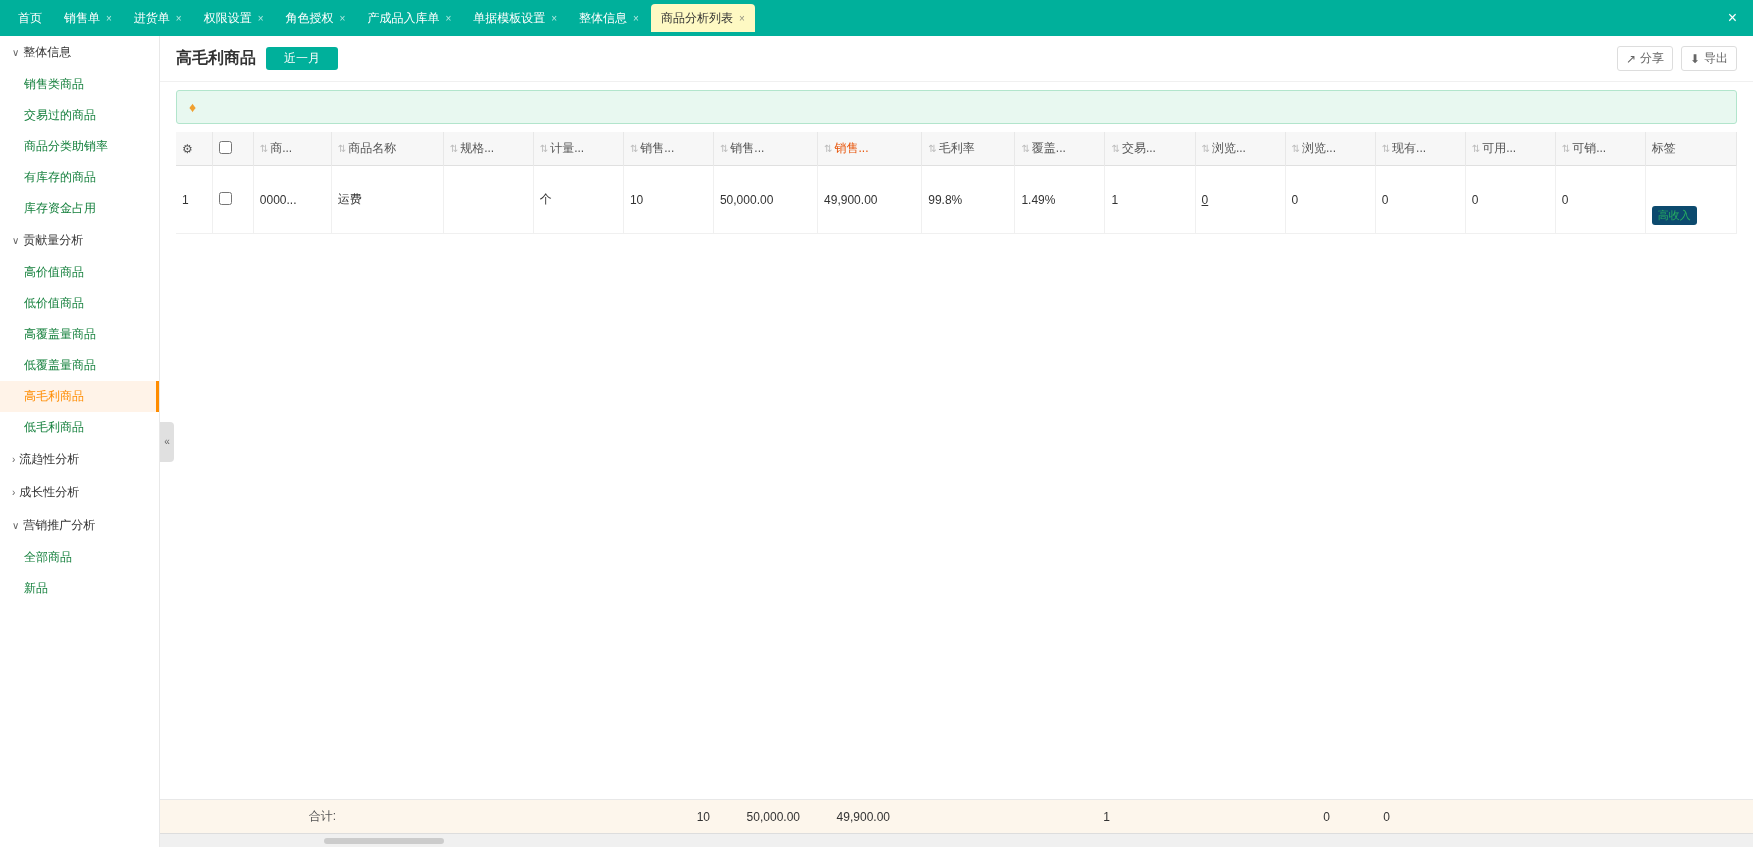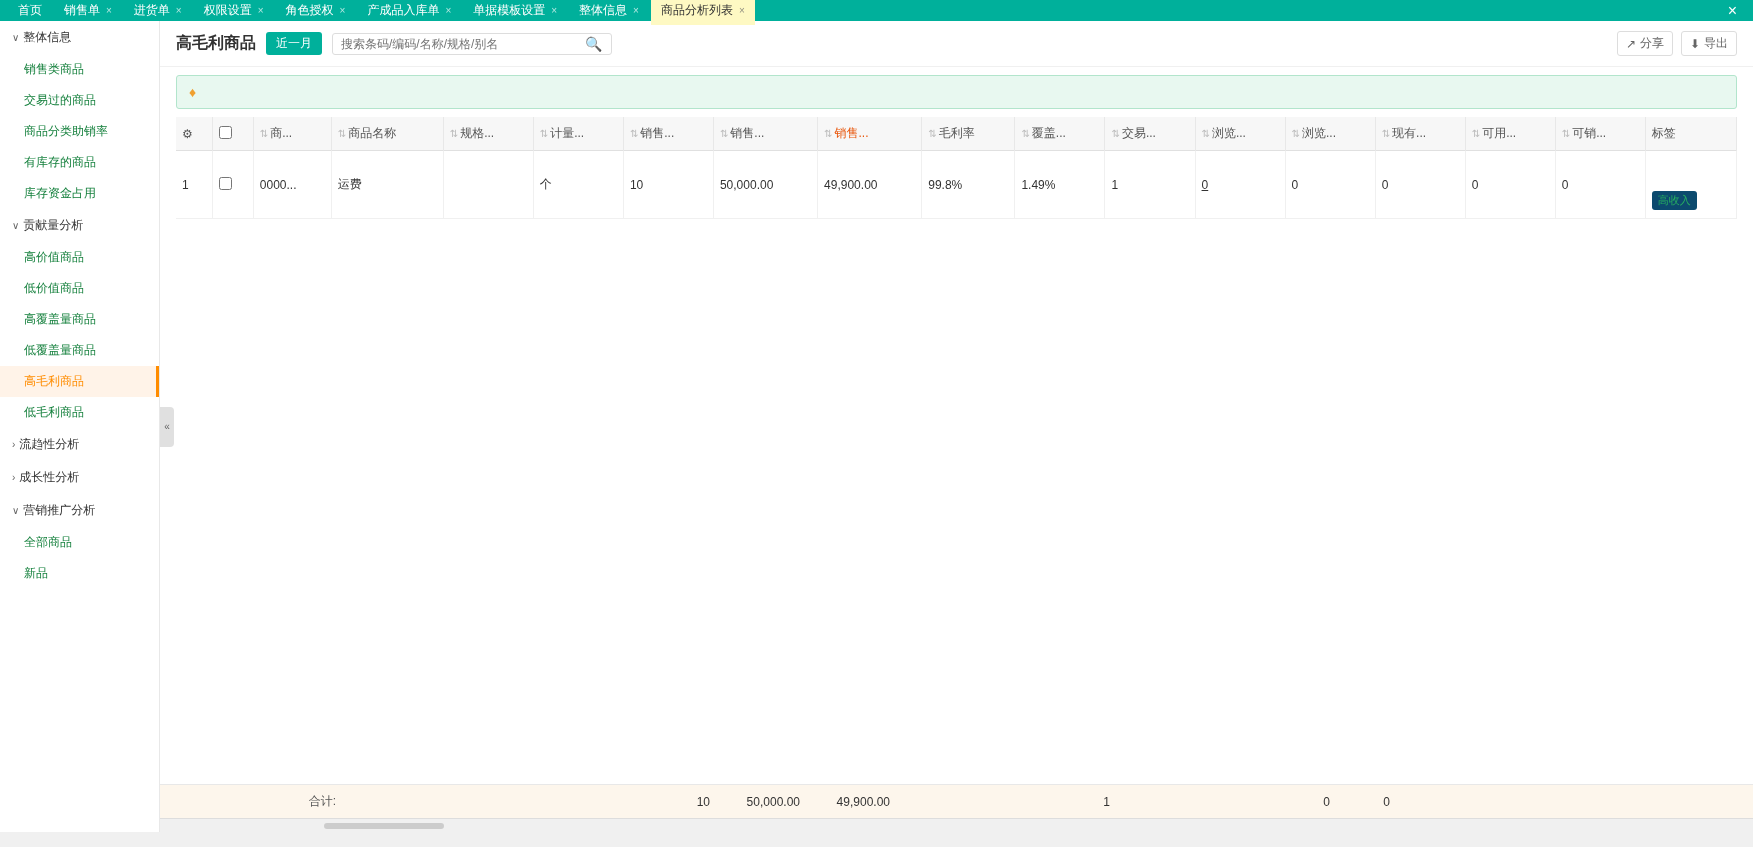--- a/index.html
+++ b/index.html
@@ -3,21 +3,21 @@
   <meta charset="utf-8">
   <style>
     * { box-sizing: border-box; margin: 0; padding: 0; }
     body { font-family: 'Microsoft YaHei', Arial, sans-serif; font-size: 12px; background: #f0f0f0; overflow: hidden; }
 
     
     .top-nav {
       display: flex;
       align-items: center;
       background: #00b09b;
-      height: 21px;
+      height: 36px;
       padding: 0 8px;
       gap: 2px;
     }
     .nav-tab {
       display: flex;
       align-items: center;
       padding: 0 10px;
       height: 28px;
       color: #fff;
       cursor: pointer;
@@ -94,21 +94,21 @@
     .content-title {
       font-size: 16px;
       font-weight: bold;
       color: #333;
     }
     .filter-btn {
       background: #00b09b;
       color: #fff;
       border: none;
       border-radius: 3px;
-      padding: 3px 10px;
+      padding: 3px 18px;
       font-size: 12px;
       cursor: pointer;
     }
     .search-box {
       display: flex;
       align-items: center;
       border: 1px solid #ddd;
       border-radius: 3px;
       padding: 2px 8px;
       gap: 4px;
@@ -374,24 +374,20 @@
     </div>
 
     <div class="toggle-sidebar-btn">«</div>
   </div>
 
   <div class="content-area">
 
     <div class="content-header">
       <span class="content-title">高毛利商品</span>
       <button class="filter-btn">近一月</button>
-      <div class="search-box">
-        <input type="text" placeholder="搜索条码/编码/名称/规格/别名" style="">
-        <span class="search-icon">🔍</span>
-      </div>
       <div class="header-actions">
         <div class="action-btn">
           <span>↗</span>
           <span>分享</span>
         </div>
         <div class="action-btn">
           <span>⬇</span>
           <span>导出</span>
         </div>
       </div>

